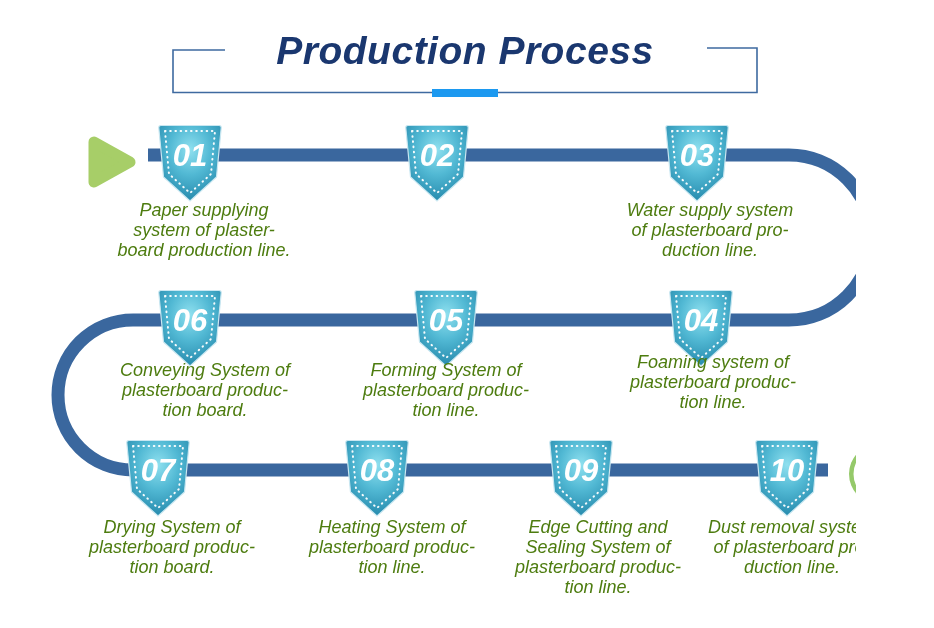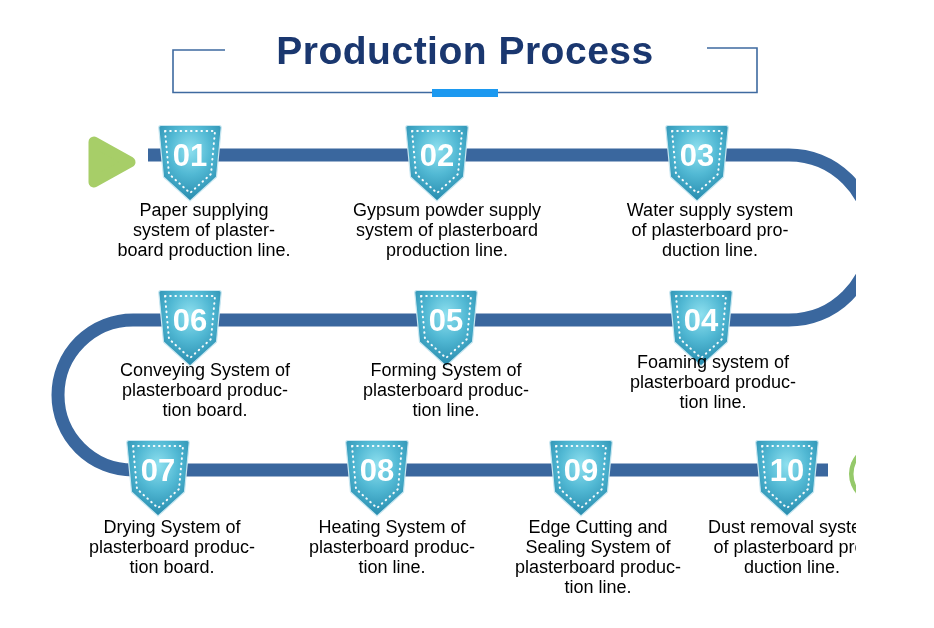--- a/index.html
+++ b/index.html
@@ -2,20 +2,21 @@
 <html><head>
 <meta charset="utf-8">
 <style>
   html,body{margin:0;padding:0;background:#fff;}
   #canvas{
     position:relative;
     width:856px;height:628px;
     background:#ffffff;
     overflow:hidden;
     font-family:"Liberation Sans", sans-serif;
+    font-style:italic;
   }
   .abs{position:absolute;}
   
   #title-text{
     left:172px;top:28px;width:586px;
     text-align:center;
     font-size:39px;font-weight:bold;
     color:#1A376F;
     letter-spacing:0.5px;
     line-height:46px;
@@ -24,21 +25,21 @@
     left:432px;top:89px;width:66px;height:8px;
     background:#1C99F0;
   }
   svg.overlay{left:0;top:0;pointer-events:none;}
   
   .step-text{
     width:208px;
     text-align:center;
     font-size:18px;
     line-height:20px;
-    color:#000000;
+    color:#4d7c0f;
     white-space:pre-line;
   }
   .badge{width:68px;height:78px;overflow:visible;}
   .badge-num{
     font-family:"Liberation Sans", sans-serif;
     font-size:31px;font-weight:bold;
     fill:#ffffff;
   }
 </style>
 </head>
@@ -120,23 +121,20 @@
       <text class="badge-num" x="34" y="42" text-anchor="middle">09</text>
   </svg>
   <svg class="abs badge" style="left:753px;top:439px" viewBox="0 0 68 78">
     <use href="#shield"></use>
       <text class="badge-num" x="34" y="42" text-anchor="middle">10</text>
   </svg>
 
   <div class="abs step-text" style="left:100px;top:200px">Paper supplying
 system of plaster-
 board production line.</div>
-  <div class="abs step-text" style="left:343px;top:200px">Gypsum powder supply
-system of plasterboard
-production line.</div>
   <div class="abs step-text" style="left:606px;top:200px">Water supply system
 of plasterboard pro-
 duction line.</div>
 
   <div class="abs step-text" style="left:101px;top:360px">Conveying System of
 plasterboard produc-
 tion board.</div>
   <div class="abs step-text" style="left:342px;top:360px">Forming System of
 plasterboard produc-
 tion line.</div>

